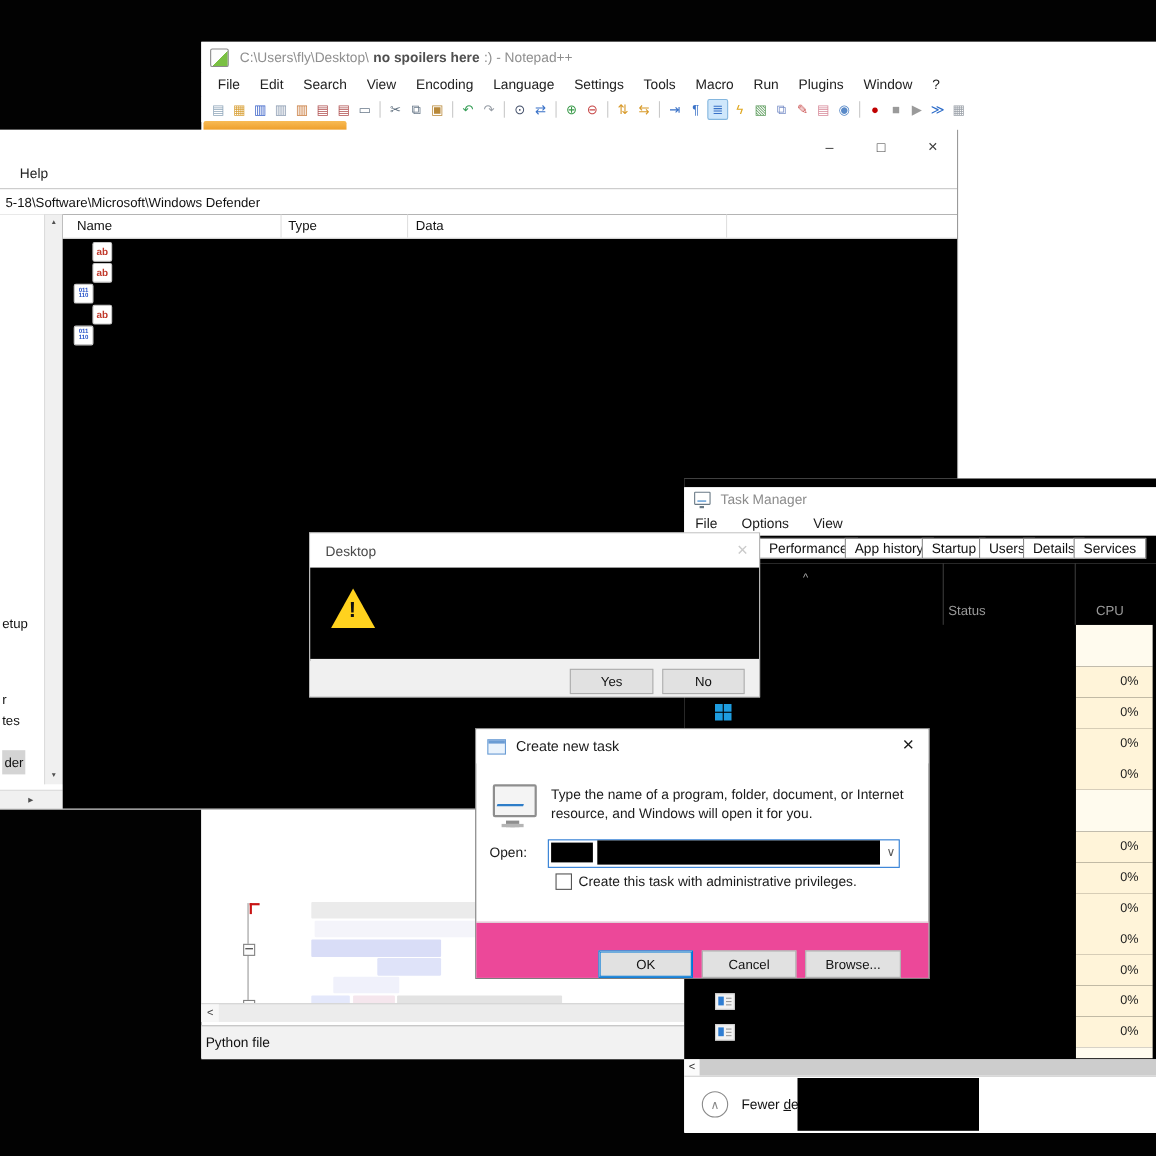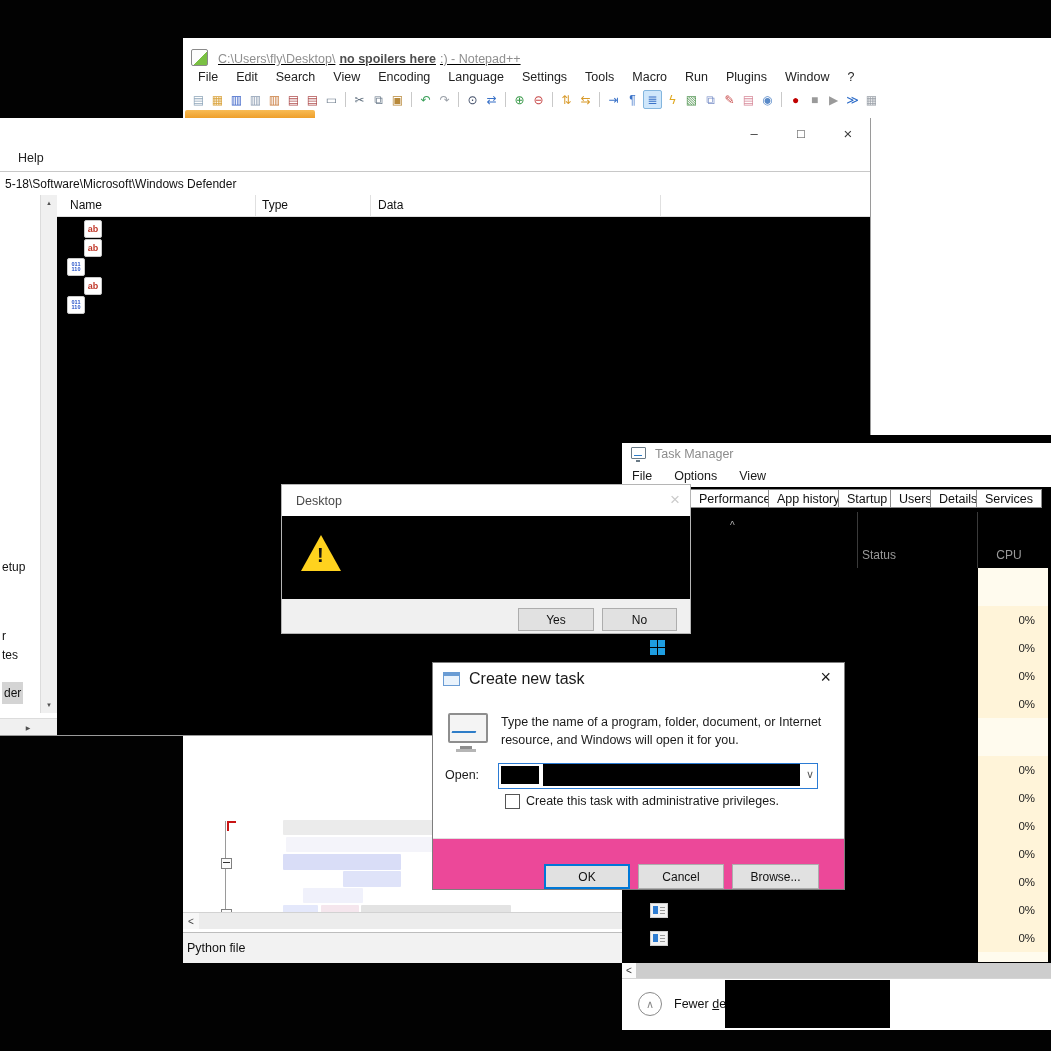--- a/index.html
+++ b/index.html
@@ -1,21 +1,21 @@
 <!DOCTYPE html>
 <html><head>
 <meta charset="utf-8">
 <style>
   html,body{margin:0;padding:0;background:#000;}
   #screen{position:relative;width:1051px;height:1051px;background:#020202;overflow:hidden;
           font-family:"Liberation Sans",sans-serif;-webkit-font-smoothing:antialiased;}
   .win{position:absolute;background:#fff;}
   
   #npp{left:183px;top:38px;width:868px;height:924px;z-index:1;}
-  .npp-title{position:absolute;left:0;top:0;right:0;height:28px;background:#fff;display:flex;align-items:flex-end;text-decoration:underline;}
+  .npp-title{position:absolute;left:0;top:0;right:0;height:28px;background:#fff;display:flex;align-items:center;}
   .npp-ico{width:15px;height:15px;margin:0 10px 0 8px;background:linear-gradient(135deg,#fdfdfd 55%,#7ac043 55%);border:1px solid #8a8a8a;border-radius:2px;}
   .npp-title .t-path,.npp-title .t-suffix{color:#8f8f8f;font-size:12.5px;}
   .npp-title .t-bold{color:#4f4f4f;font-weight:bold;font-size:12.5px;margin:0 4px;}
   .npp-menu{position:absolute;left:0;top:28px;right:0;height:22px;background:#fff;display:flex;align-items:center;padding-left:6px;}
   .npp-menu span{font-size:12.5px;color:#222;padding:2px 9px;cursor:default;}
   .npp-tools{position:absolute;left:0;top:50px;right:0;height:23px;background:#fff;display:flex;align-items:center;padding-left:6px;}
   .ticon{width:17px;height:17px;margin:0 1px;display:flex;align-items:center;justify-content:center;font-size:12px;border-radius:2px;}
   .ticon.hl{background:#cfe7fb;border:1px solid #84b6de;}
   .tsep{width:1px;height:15px;background:#c9c9c9;margin:0 4px;}
   .npp-tab{position:absolute;left:2px;top:72px;width:130px;height:10px;border-radius:2px 2px 0 0;
@@ -98,21 +98,21 @@
   .warn{position:absolute;left:19px;top:19px;width:0;height:0;border-left:20px solid transparent;border-right:20px solid transparent;border-bottom:36px solid #ffd21e;}
   .warn::after{content:"!";position:absolute;left:-4px;top:9px;color:#111;font-weight:bold;font-size:20px;}
   .d-footer{position:absolute;left:0;bottom:0;right:0;height:34px;background:#f0f0f0;}
   .btn{position:absolute;height:23px;background:#e1e1e1;border:1px solid #adadad;font-size:12px;color:#111;
        display:flex;align-items:center;justify-content:center;box-sizing:border-box;}
   
   #ctask{left:432px;top:662px;width:413px;height:228px;z-index:5;background:#fff;border:1px solid #7d7d7d;box-sizing:border-box;}
   .ct-title{position:absolute;left:0;top:0;right:0;height:31px;background:#fff;display:flex;align-items:center;}
   .ct-ico{width:15px;height:12px;border:1px solid #6a9cd4;background:#eaf3fc;margin:0 9px 0 10px;position:relative;}
   .ct-ico::before{content:"";position:absolute;left:0;top:0;right:0;height:3px;background:#6a9cd4;}
-  .ct-title .t{font-size:16px;color:#1a1a1a;}
+  .ct-title .t{font-size:13px;color:#1a1a1a;}
   .ct-x{position:absolute;right:13px;top:4px;font-size:18px;color:#1a1a1a;}
   .mon{position:absolute;left:15px;top:50px;width:36px;height:26px;border:2px solid #8e8e8e;border-radius:2px;background:#f4f4f4;}
   .mon::before{content:"";position:absolute;left:3px;top:10px;width:24px;height:6px;border-bottom:2px solid #2e7dc8;transform:skewX(-20deg);}
   .mon::after{content:"";position:absolute;left:10px;bottom:-8px;width:12px;height:3px;background:#8e8e8e;box-shadow:-4px 3px 0 0 #b5b5b5,0 3px 0 0 #b5b5b5,4px 3px 0 0 #b5b5b5;}
   .ct-msg{position:absolute;left:68px;font-size:12.5px;color:#1a1a1a;}
   .ct-open{position:absolute;left:12px;top:105px;font-size:12.5px;color:#1a1a1a;}
   .combo{position:absolute;left:65px;top:100px;width:318px;height:24px;border:1px solid #2b7bd4;background:#fff;}
   .combo .r1{position:absolute;left:2px;top:2px;width:38px;height:18px;background:#000;}
   .combo .r2{position:absolute;left:44px;top:0px;width:257px;height:22px;background:#000;}
   .combo .chev{position:absolute;right:3px;top:4px;color:#5a5a5a;font-size:11px;}

